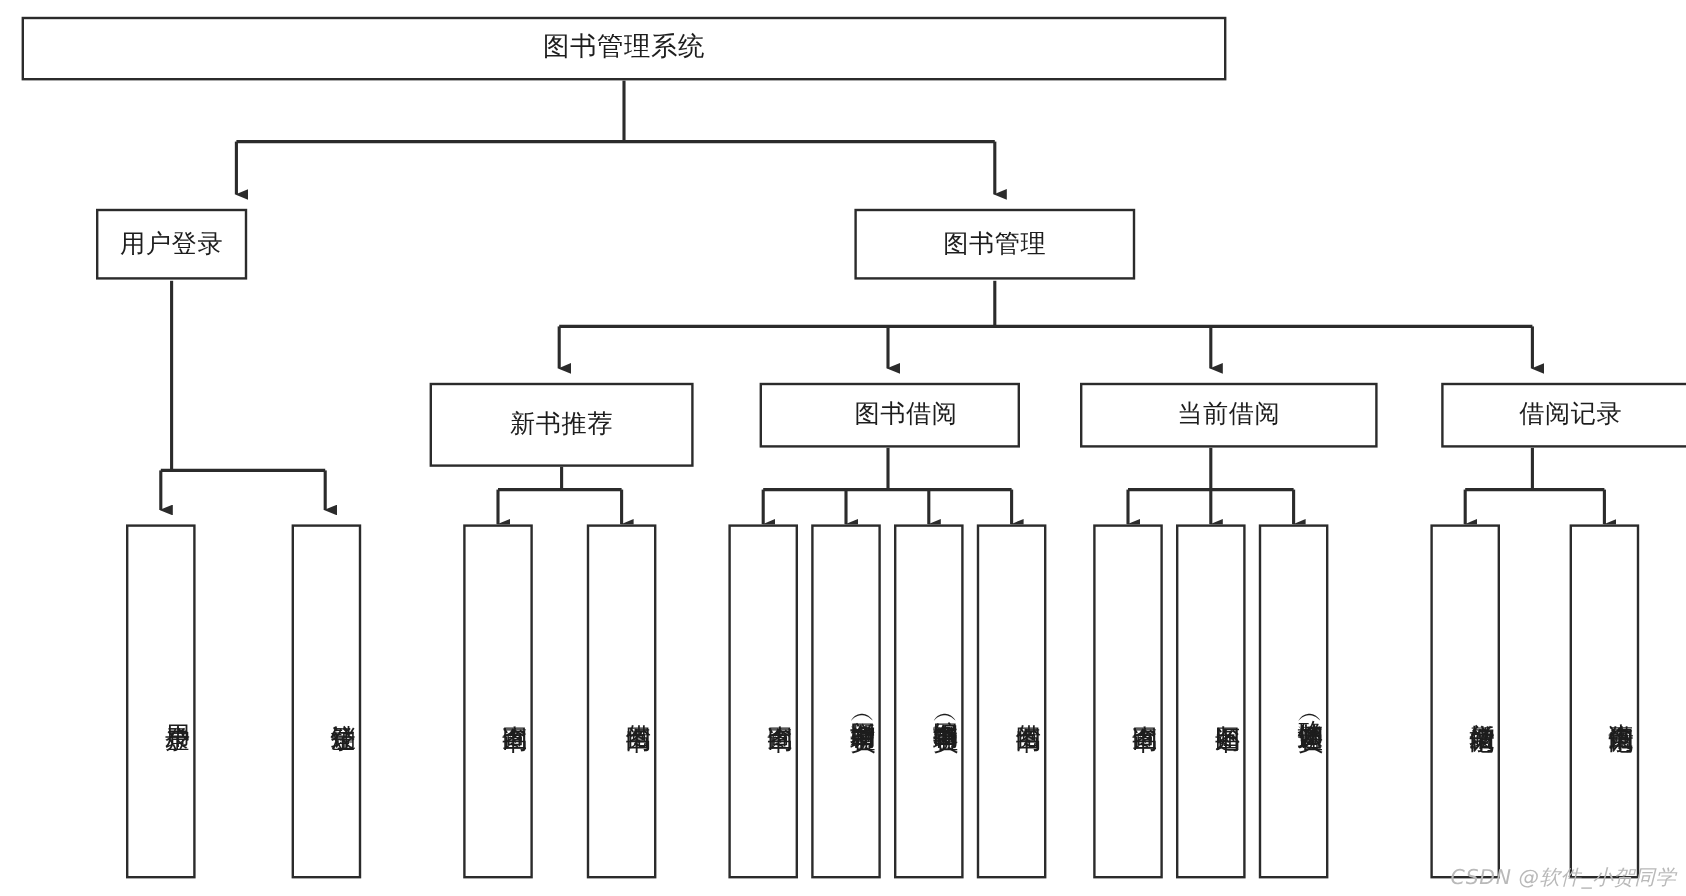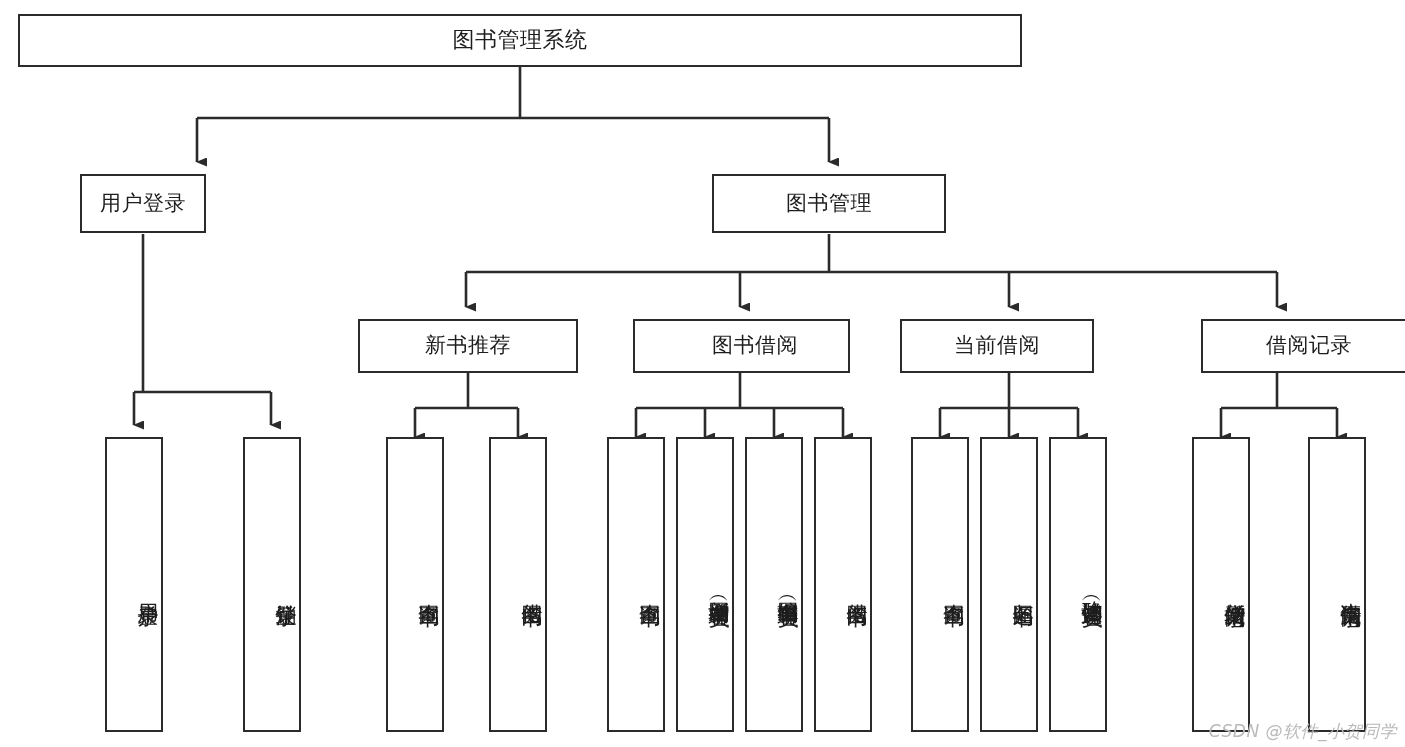--- a/index.html
+++ b/index.html
@@ -134,27 +134,27 @@
     <span class="lbl">图书管理系统</span>
   </div>
 
   <div class="node horiz" style="left:80px; top:174px; width:126px; height:59px;">
     <span class="lbl">用户登录</span>
   </div>
   <div class="node horiz" style="left:712px; top:174px; width:234px; height:59px;">
     <span class="lbl">图书管理</span>
   </div>
 
-  <div class="node horiz" style="left:358px; top:319px; width:220px; height:54px;">
+  <div class="node horiz" style="left:358px; top:319px; width:220px; height:70px;">
     <span class="lbl">新书推荐</span>
   </div>
   <div class="node horiz" style="left:633px; top:319px; width:217px; height:54px;padding-left:27px;">
     <span class="lbl">图书借阅</span>
   </div>
-  <div class="node horiz" style="left:900px; top:319px; width:194px; height:54px;">
+  <div class="node horiz" style="left:900px; top:319px; width:248px; height:54px;">
     <span class="lbl">当前借阅</span>
   </div>
   <div class="node horiz" style="left:1172px; top:319px; width:216px; height:54px;margin-left:29px;">
     <span class="lbl">借阅记录</span>
   </div>
 
   <div class="node vert" style="left:105px; top:437px; width:58px; height:295px;">
     <span class="lbl">用户登录</span>
   </div>
   <div class="node vert" style="left:243px; top:437px; width:58px; height:295px;">

